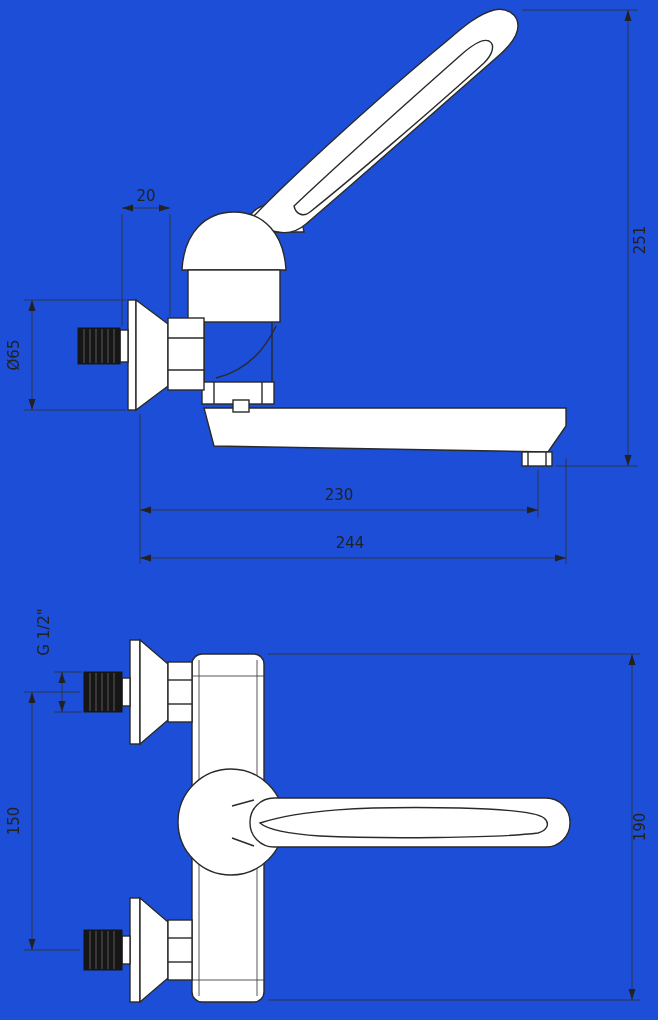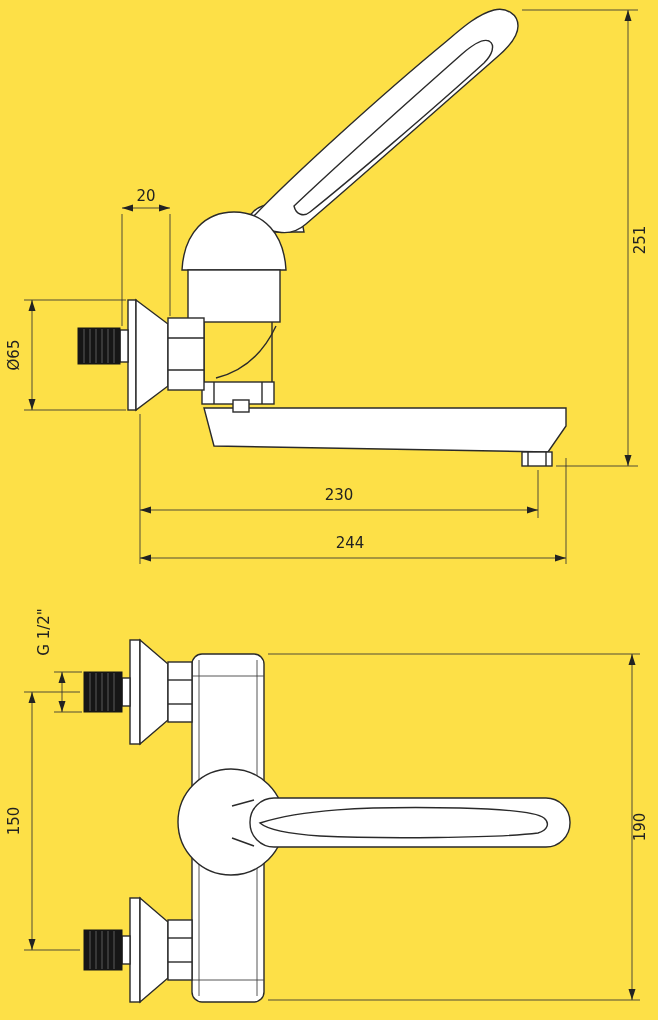--- a/index.html
+++ b/index.html
@@ -1,21 +1,21 @@
 <!DOCTYPE html>
 <html><head>
 <meta charset="utf-8">
 <title>Technical Drawing</title>
 <style>
   html, body { margin: 0; padding: 0; background: #ffffff; }
   .canvas {
     width: 658px;
     height: 1020px;
     position: relative;
-    background: #fde047;
+    background: #1d4ed8;
     font-family: "DejaVu Sans", sans-serif;
   }
   svg { display: block; }
   text {
     font-family: "DejaVu Sans", "Liberation Sans", sans-serif;
     font-size: 15px;
     fill: #222222;
   }
   .main  { stroke: #2a2a2a; stroke-width: 1.4; fill: none; }
   .mainf { stroke: #2a2a2a; stroke-width: 1.4; fill: #ffffff; }

